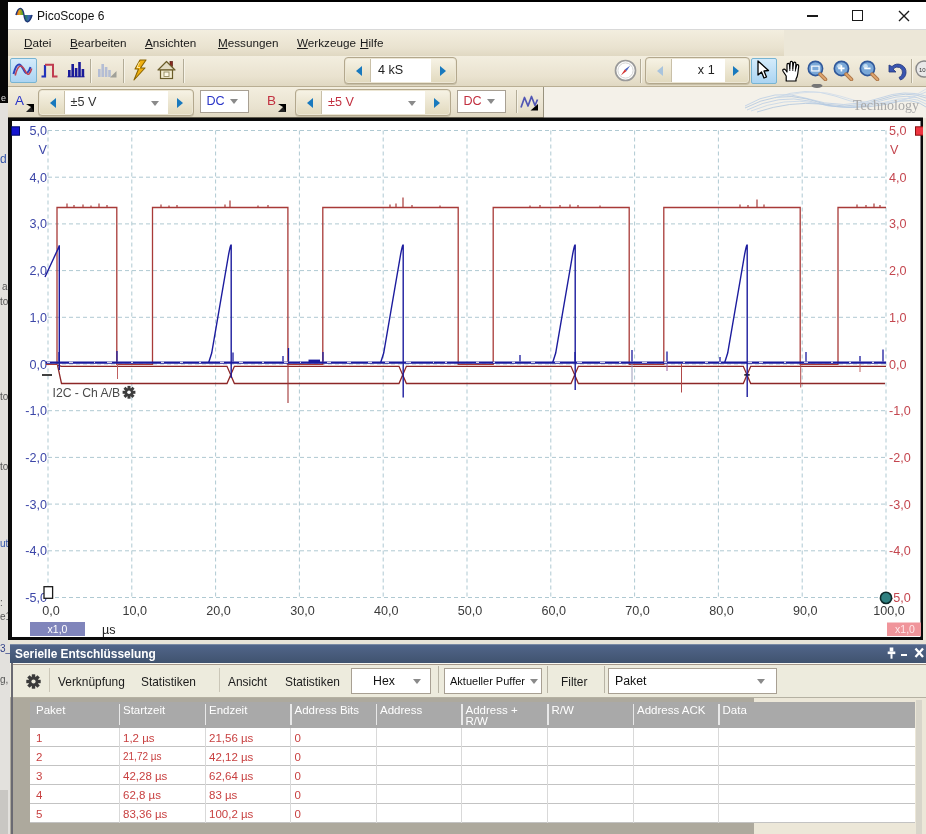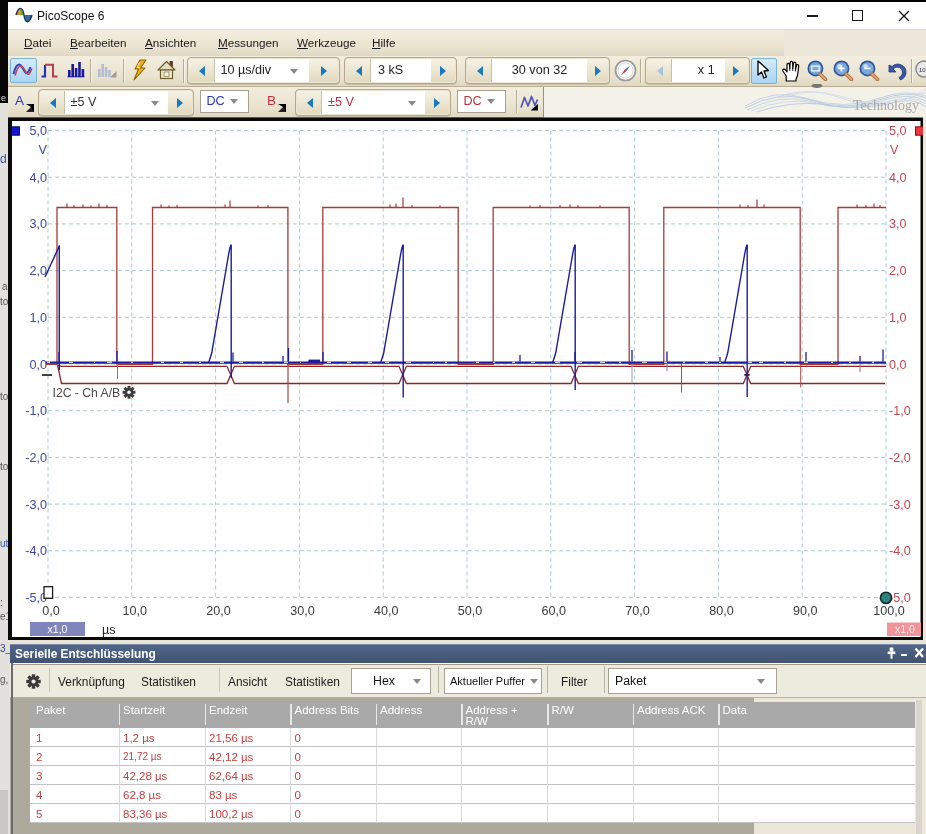--- a/index.html
+++ b/index.html
@@ -58,21 +58,21 @@
 <svg class="abs" style="left:898px;top:10px;" width="12" height="12">
     <path d="M1 1 L11 11 M11 1 L1 11" stroke="#1a1a1a" stroke-width="1.4"></path>
   </svg>
 
 <div class="abs tb-beige" style="left:8px;top:30px;width:776px;height:26px;">
  <div class="mi" style="left:16px;"><u>D</u>atei</div>
  <div class="mi" style="left:62px;"><u>B</u>earbeiten</div>
  <div class="mi" style="left:137px;"><u>A</u>nsichten</div>
  <div class="mi" style="left:210px;"><u>M</u>essungen</div>
  <div class="mi" style="left:289px;"><u>W</u>erkzeuge</div>
- <div class="mi" style="left:364px;"><u>H</u>ilfe</div>
+ <div class="mi" style="left:352px;"><u>H</u>ilfe</div>
 </div>
 
 <div class="abs tb-beige" style="left:8px;top:56px;width:918px;height:31px;border-bottom:1px solid #b9ae93;box-sizing:border-box;" id="toolbar1">
 <div class="abs" style="left:2px;top:2px;width:25px;height:23px;border:1px solid #78b4d2;border-radius:2px;background:linear-gradient(#d4ebfb,#abd4f2);"></div>
 <svg class="abs" style="left:4px;top:5px;" width="21" height="17" viewBox="0 0 21 17">
 <path d="M1.5 13 C3 7 5 3.5 7 3.5 C9.5 3.5 11 8 13 11 C14.5 13.2 16.5 12 18.5 6" fill="none" stroke="#2c44bb" stroke-width="2"></path>
 <path d="M3.2 14.5 C4.7 8.5 6.7 5 8.7 5 C11.2 5 12.7 9.5 14.7 12.3 C16.2 14.3 18 13.3 19.7 7.5" fill="none" stroke="#c04455" stroke-width="1.6"></path>
 </svg>
 <svg class="abs" style="left:32px;top:6px;" width="19" height="17" viewBox="0 0 19 17">
 <path d="M1.5 14.5 H5 V3" fill="none" stroke="#2233bb" stroke-width="2.2"></path>
@@ -103,57 +103,30 @@
 <path d="M8 1 L3 10 L6.5 10 L2 21 L13 9 L8.5 9 L14 1 Z" fill="#f0b010" stroke="#8a6400" stroke-width="1.1" stroke-linejoin="round"></path>
 <path d="M7.5 3 L5 8.5 L8 8.5" fill="none" stroke="#ffe9a0" stroke-width="1"></path>
 </svg>
 <svg class="abs" style="left:149px;top:4px;" width="19" height="21" viewBox="0 0 19 21">
 <rect x="13" y="1.5" width="2.4" height="5" fill="#8a2a20" stroke="#5a1a12" stroke-width="0.7"></rect>
 <path d="M9.5 1.5 L1 10 H18 Z" fill="#e2dcc4" stroke="#6a5c28" stroke-width="1.2" stroke-linejoin="round"></path>
 <rect x="3.5" y="10" width="12" height="8.5" fill="#f2ecd2" stroke="#6a5c28" stroke-width="1.2"></rect>
 <rect x="7" y="12" width="5" height="4.5" fill="#fbf7e4" stroke="#938a60" stroke-width="0.9"></rect>
 </svg>
 <div class="sep" style="left:175px;top:3px;height:24px;"></div>
-<div class="grp" style="left:178.5px;top:1px;width:151px;height:25px;">
-      <div class="arrbtn" style="left:1px;width:25px;border-radius:2px 0 0 2px;"></div>
-      <svg class="abs" style="left:10px;top:8px;" width="8" height="10">
-        <path d="M7 0 L1 5 L7 10 Z" fill="#1879be"></path>
-      </svg>
-      <div class="wfield" style="left:26px;width:94px;">
-        <div class="abs" style="left:6px;top:4px;font-size:12.6px;color:#222;">10 µs/div</div>
-        <div class="dda" style="left:75px;top:10px;"></div>
-      </div>
-      <div class="arrbtn" style="left:121px;right:1px;border-radius:0 2px 2px 0;"></div>
-      <svg class="abs" style="left:132px;top:8px;" width="8" height="10">
-        <path d="M1 0 L7 5 L1 10 Z" fill="#1879be"></path>
-      </svg>
-    </div>
 <div class="grp" style="left:336px;top:1px;width:111px;height:25px;">
       <div class="arrbtn" style="left:1px;width:24px;border-radius:2px 0 0 2px;"></div>
       <svg class="abs" style="left:10px;top:8px;" width="8" height="10">
         <path d="M7 0 L1 5 L7 10 Z" fill="#1879be"></path>
       </svg>
       <div class="wfield" style="left:25px;width:60px;">
-        <div class="abs" style="left:7px;top:4px;font-size:12.6px;color:#222;">3 kS</div>
+        <div class="abs" style="left:7px;top:4px;font-size:12.6px;color:#222;">4 kS</div>
       </div>
       <div class="arrbtn" style="left:86px;right:1px;border-radius:0 2px 2px 0;"></div>
       <svg class="abs" style="left:94px;top:8px;" width="8" height="10">
-        <path d="M1 0 L7 5 L1 10 Z" fill="#1879be"></path>
-      </svg>
-    </div>
-<div class="grp" style="left:457px;top:1px;width:143px;height:25px;">
-      <div class="arrbtn" style="left:1px;width:23.5px;border-radius:2px 0 0 2px;"></div>
-      <svg class="abs" style="left:10px;top:8px;" width="8" height="10">
-        <path d="M7 0 L1 5 L7 10 Z" fill="#1879be"></path>
-      </svg>
-      <div class="wfield" style="left:24.5px;width:96px;text-align:center;">
-        <div class="abs" style="left:0;right:0;top:4px;font-size:12.6px;color:#222;">30 von 32</div>
-      </div>
-      <div class="arrbtn" style="left:121px;right:1px;border-radius:0 2px 2px 0;"></div>
-      <svg class="abs" style="left:128px;top:8px;" width="8" height="10">
         <path d="M1 0 L7 5 L1 10 Z" fill="#1879be"></path>
       </svg>
     </div>
 <svg class="abs" style="left:606px;top:3px;" width="23" height="23" viewBox="0 0 23 23">
 <circle cx="11.5" cy="11.5" r="10" fill="#fdfdfd" stroke="#9a9a9a" stroke-width="1.7"></circle>
 <circle cx="11.5" cy="11.5" r="7.6" fill="#fff" stroke="#d5d5d5" stroke-width="1"></circle>
 <path d="M16.2 6.6 L12.6 12 L10.8 10.4 Z" fill="#4862c0"></path>
 <path d="M6.8 16.4 L10.8 10.4 L12.6 12 Z" fill="#d23030"></path>
 </svg>
 <div class="grp" style="left:637px;top:1px;width:103px;height:25px;">

